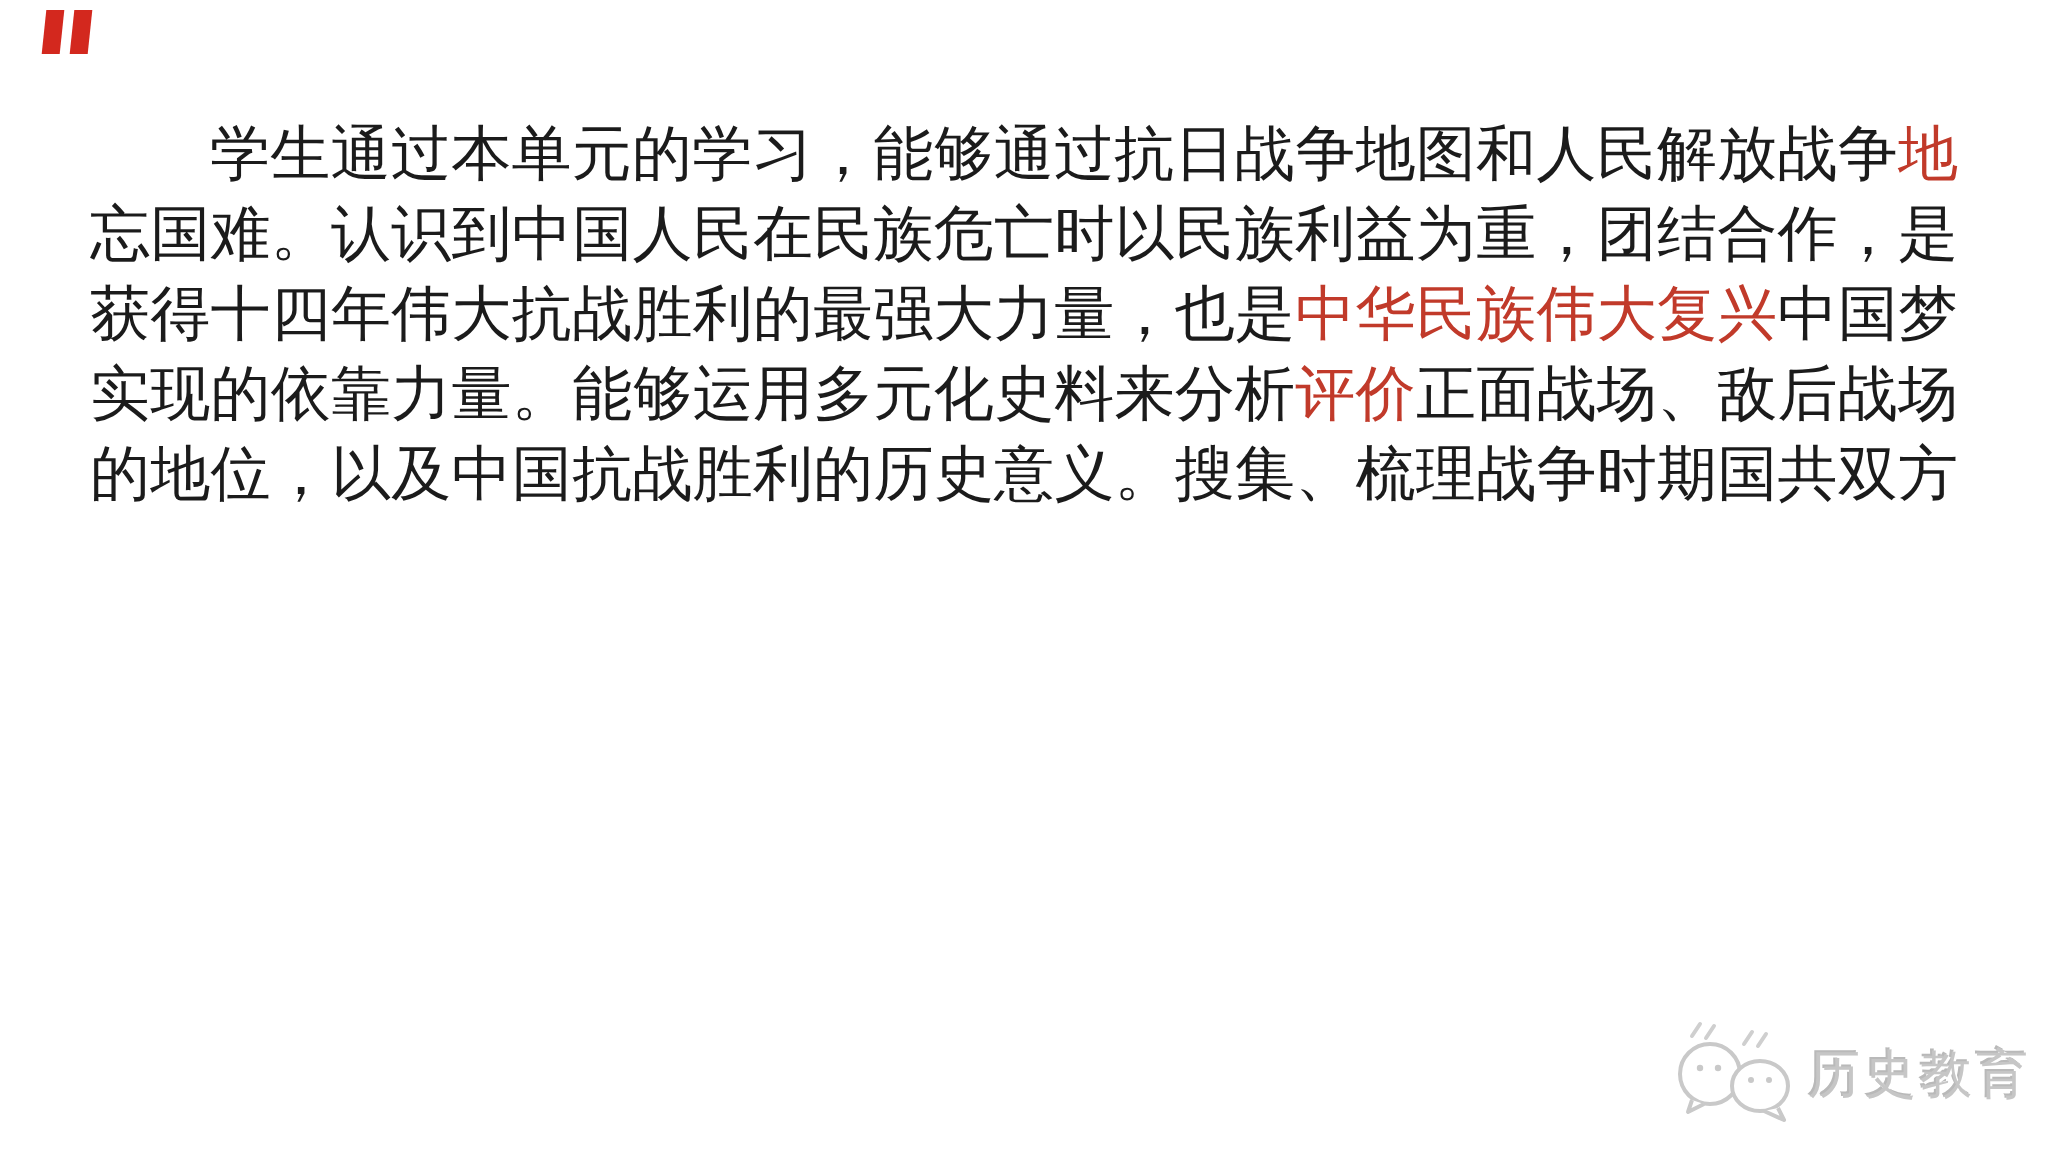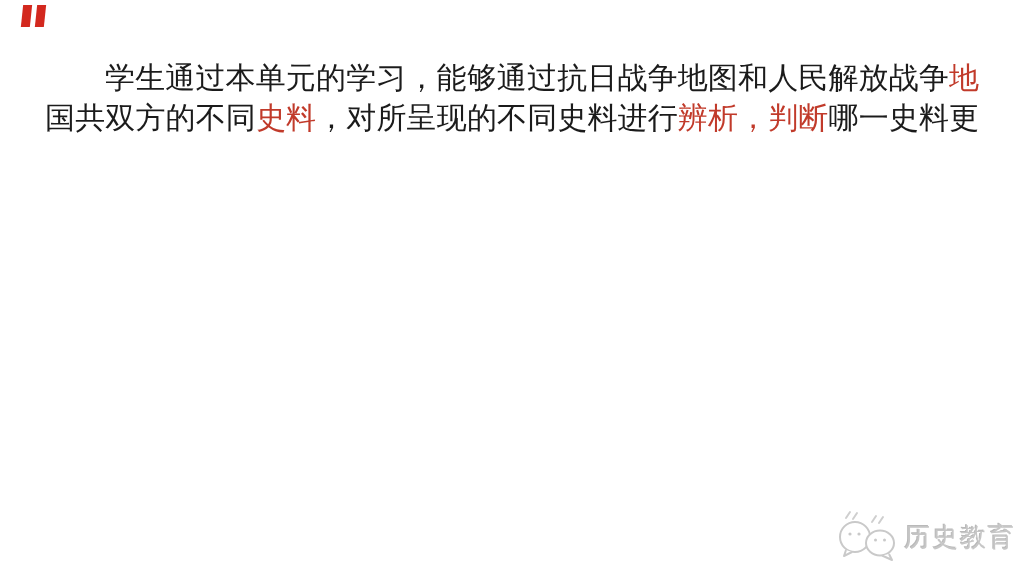--- a/index.html
+++ b/index.html
@@ -51,21 +51,24 @@
 
 <div class="slide">
 
   <div class="corner-marks">
     <span class="bar"></span>
     <span class="bar"></span>
   </div>
 
   <div class="text-block" id="text-block">
       <div class="line indent"><span>学生通过本单元的学习，能够通过抗日战争地图和人民解放战争</span><span class="hl">地</span></div>
-      <div class="line"><span>国共双方的不同</span><span class="hl">史料</span><span>，对所呈现的不同史料进行</span><span class="hl">辨析，</span><span class="hl">判断</span><span>哪一史料更</span></div>
+      <div class="line"><span>忘国难。认识到中国人民在民族危亡时以民族利益为重，团结合作，是</span></div>
+      <div class="line"><span>获得十四年伟大抗战胜利的最强大力量，也是</span><span class="hl">中华民族伟大复兴</span><span>中国梦</span></div>
+      <div class="line"><span>实现的依靠力量。能够运用多元化史料来分析</span><span class="hl">评价</span><span>正面战场、敌后战场</span></div>
+      <div class="line"><span>的地位，以及中国抗战胜利的历史意义。搜集、梳理战争时期国共双方</span></div>
     </div>
 
   <div class="watermark">
     <svg class="wm-icon" width="70" height="56" viewBox="0 0 70 56" fill="none" xmlns="http://www.w3.org/2000/svg">
 
       <path d="M12 9 L16 3" stroke="#cfcfcf" stroke-width="2" stroke-linecap="round"></path>
       <path d="M19 10 L23 4" stroke="#cfcfcf" stroke-width="2" stroke-linecap="round"></path>
       <path d="M38 13 L42 7" stroke="#cfcfcf" stroke-width="2" stroke-linecap="round"></path>
       <path d="M45 14 L49 8" stroke="#cfcfcf" stroke-width="2" stroke-linecap="round"></path>
 

